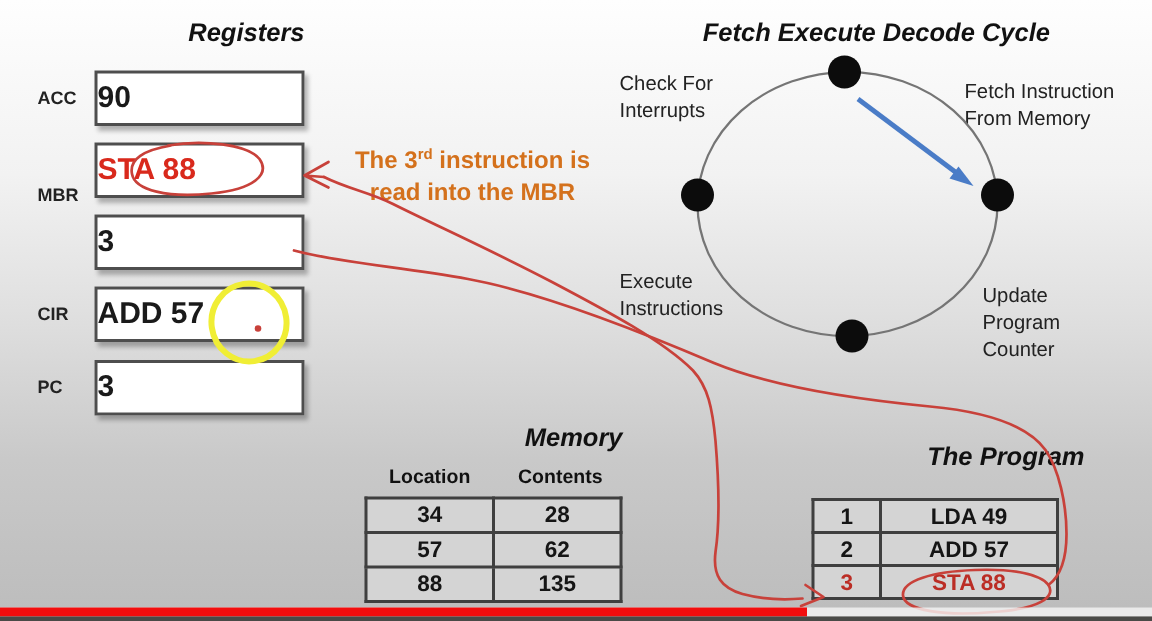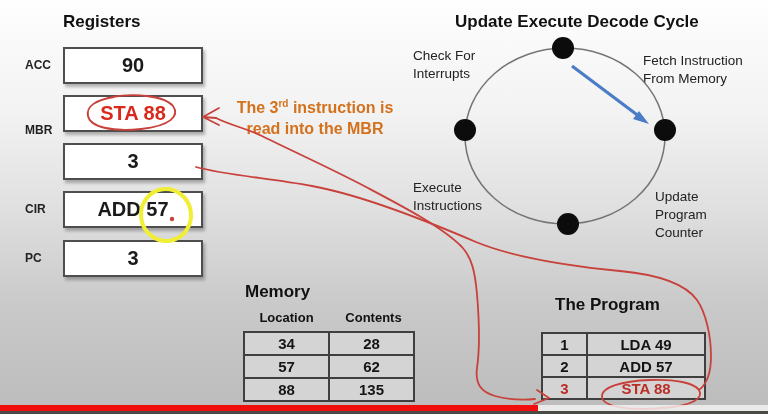--- a/index.html
+++ b/index.html
@@ -2,27 +2,27 @@
 <html style="--annotation-red: #c8413a; --value-red: #d9291c; --program-red: #bb2d25; --note-orange: #d4711c; --arrow-blue: #4a7cc7; --highlight-yellow: #f0ee35; --progress-red: #f20d0d;"><head>
 <meta charset="utf-8">
 <style>
   html,body { margin:0; padding:0; background:#888; }
   .stage {
     position:relative; width:768px; height:414px; overflow:hidden;
     background:linear-gradient(180deg,#fefefe 0%,#f2f2f2 28%,#e0e0e0 50%,#c9c9c9 74%,#bcbcbc 100%);
     font-family:"Liberation Sans",sans-serif; color:#1a1a1a;
   }
   .abs { position:absolute; }
-  .slide-title { font-weight:bold; font-size:17px; text-align:left; color:#111; }
+  .slide-title { font-weight:bold; font-size:17px; text-align:right; color:#111;font-style:italic; }
   
   .reg-label { position:absolute; left:25px; font-weight:bold; font-size:12px; color:#222; }
   .reg-box {
     position:absolute; left:63px; width:140px; height:37px; box-sizing:border-box;
     background:#ffffff; border:2px solid #4e4e4e; box-shadow:2px 3px 3px rgba(0,0,0,0.28);
-    display:flex; align-items:center; justify-content:center;
+    display:flex; align-items:center; 
   }
   .reg-value { font-weight:bold; font-size:20px; }
   .red-value { color:var(--value-red,#d9291c); }
   
   .note {
     position:absolute; left:212px; top:93px; width:206px; text-align:center;
     font-weight:bold; font-size:16px; line-height:21px; color:var(--note-orange,#d4711c); z-index:2;
   }
   .note sup { font-size:10px; }
   
@@ -92,21 +92,21 @@
     <div class="reg-box">
       <span class="reg-value">3</span>
     </div>
   </div>
 
   <div class="note">
     <div><span>The 3</span><sup>rd</sup><span> instruction is</span></div>
     <div>read into the MBR</div>
   </div>
 
-  <div class="abs slide-title" style="left:455px;top:12px;width:245px;">Update Execute Decode Cycle</div>
+  <div class="abs slide-title" style="left:455px;top:12px;width:245px;">Fetch Execute Decode Cycle</div>
   <div class="cyc-label" style="left:413px;top:47px;">Check For
 Interrupts</div>
   <div class="cyc-label" style="left:643px;top:52px;">Fetch Instruction
 From Memory</div>
   <div class="cyc-label" style="left:413px;top:179px;">Execute
 Instructions</div>
   <div class="cyc-label" style="left:655px;top:188px;">Update
 Program
 Counter</div>
 

